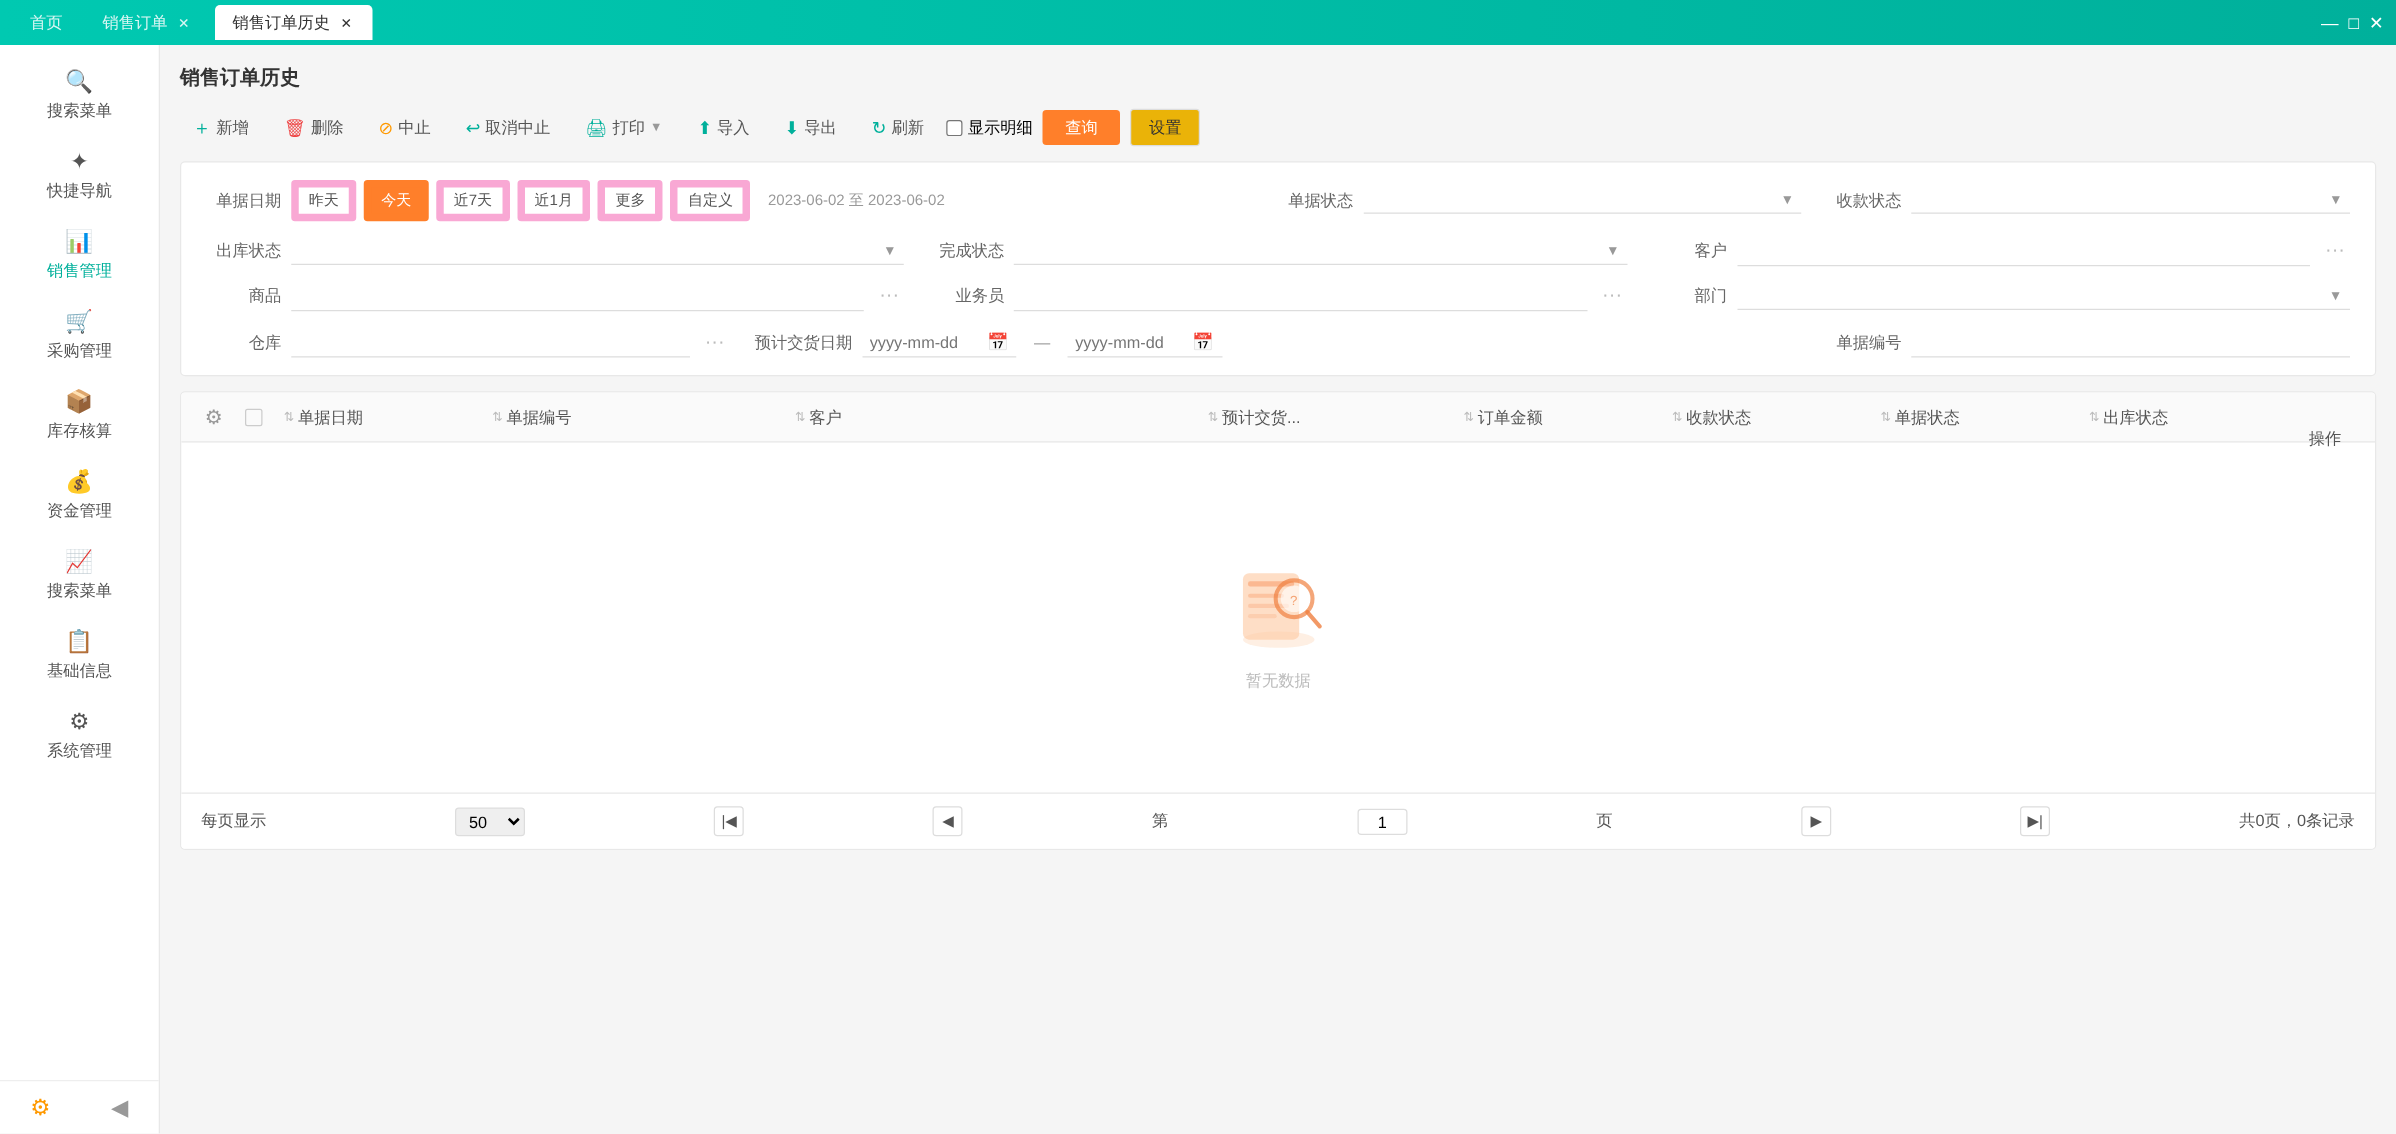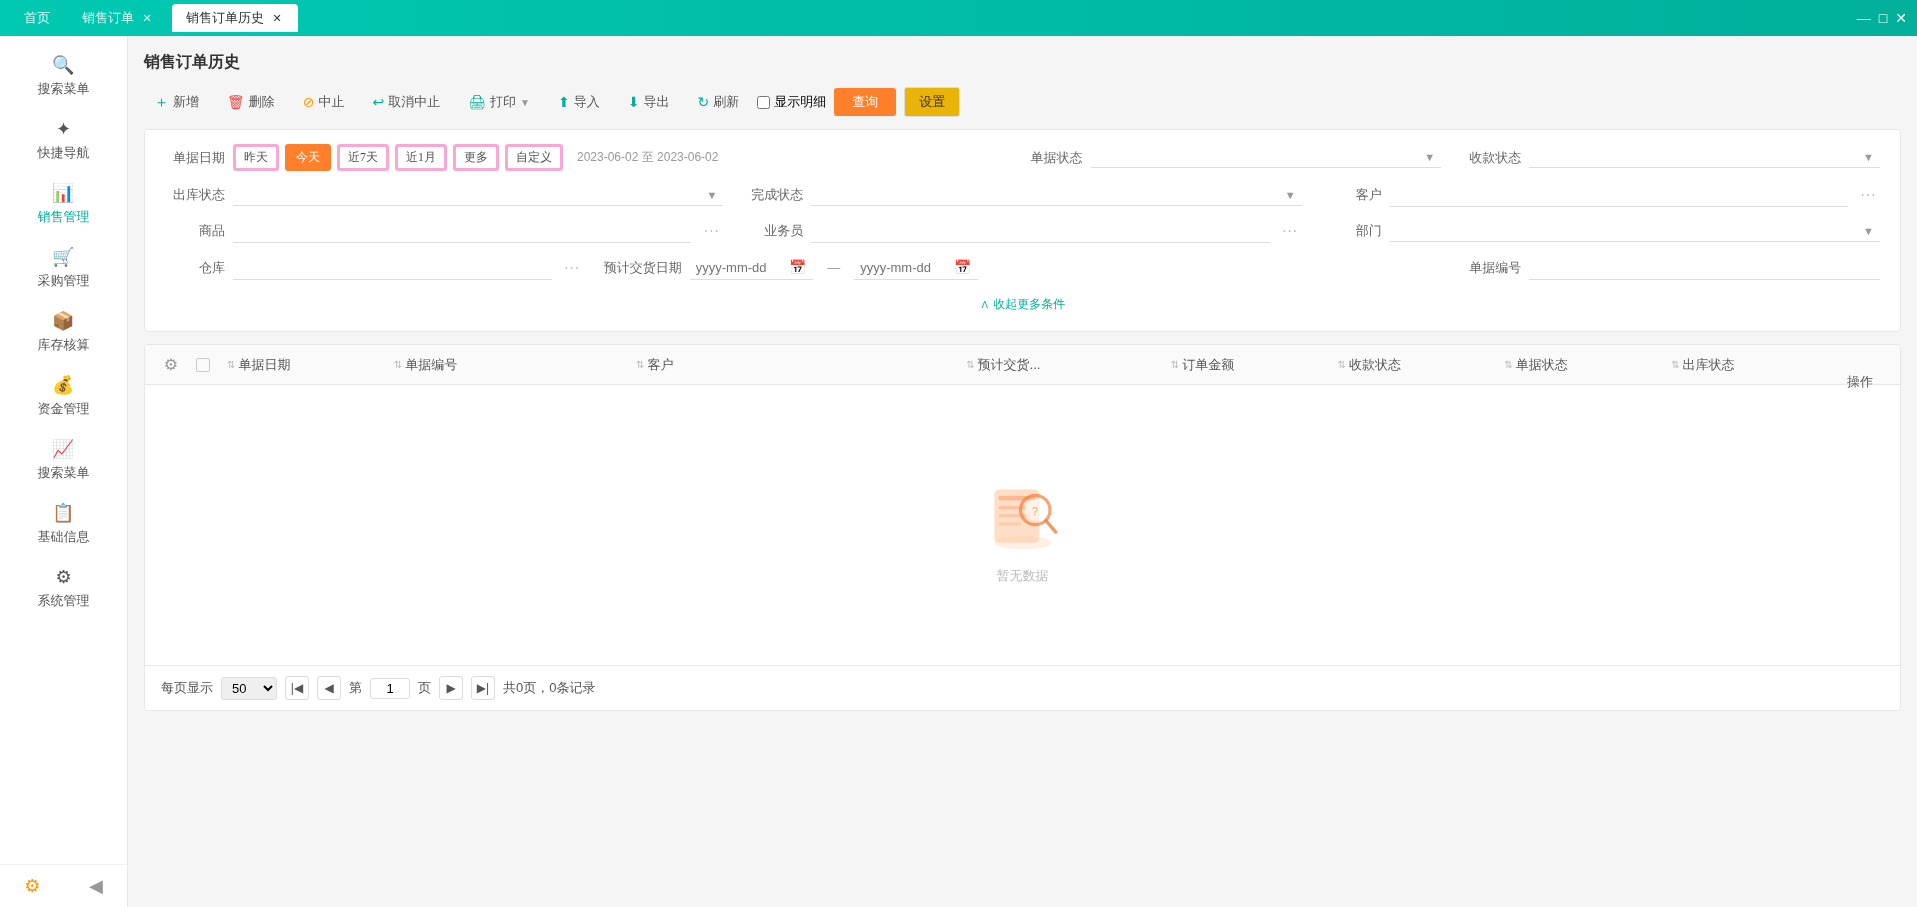--- a/index.html
+++ b/index.html
@@ -200,27 +200,26 @@
     .filter-select-wrapper .arrow { color: #999; font-size: 11px; }
 
     
     .date-filter {
       display: flex;
       align-items: center;
       gap: 6px;
     }
     .date-btn {
       padding: 2px 8px;
-      border: 3px solid #f9a8d4;
+      border: 6px solid #f9a8d4;
       border-radius: 3px;
       cursor: pointer;
       font-size: 12px;
       color: #555;
       background: white;
-      font-family: Liberation Serif, serif;
     }
     .date-btn.active {
       background: #ff7f2a;
       color: white;
       border-color: #ff7f2a;
     }
     .date-range-text {
       font-size: 12px;
       color: #999;
     }
@@ -312,21 +311,21 @@
     }
     .empty-icon {
       width: 100px;
       height: 90px;
     }
 
     
     .pagination-bar {
       display: flex;
       align-items: center;
-      justify-content: flex-start;
+      justify-content: space-between;
       padding: 10px 16px;
       background: white;
       border-top: 1px solid #e8e8e8;
       gap: 8px;
       font-size: 13px;
       color: #555;
     }
     .page-size-select {
       border: 1px solid #ddd;
       border-radius: 3px;
@@ -570,21 +569,20 @@
             <input type="text" placeholder="yyyy-mm-dd" style="">
             <span class="cal-icon">📅</span>
           </div>
         </div>
         <div class="filter-field">
           <span class="filter-label">单据编号</span>
           <input class="filter-input" type="text" style="">
         </div>
       </div>
 
-      <div class="more-conditions">∧ 收起更多条件</div>
     </div>
 
     <div class="data-table">
       <div class="table-header">
         <div class="th-settings">⚙</div>
         <div class="th-checkbox">
           <div class="checkbox-custom"></div>
         </div>
         <div class="th-cell th-date">
           <span style="color:#bbb;font-size:10px;">⇅</span>

